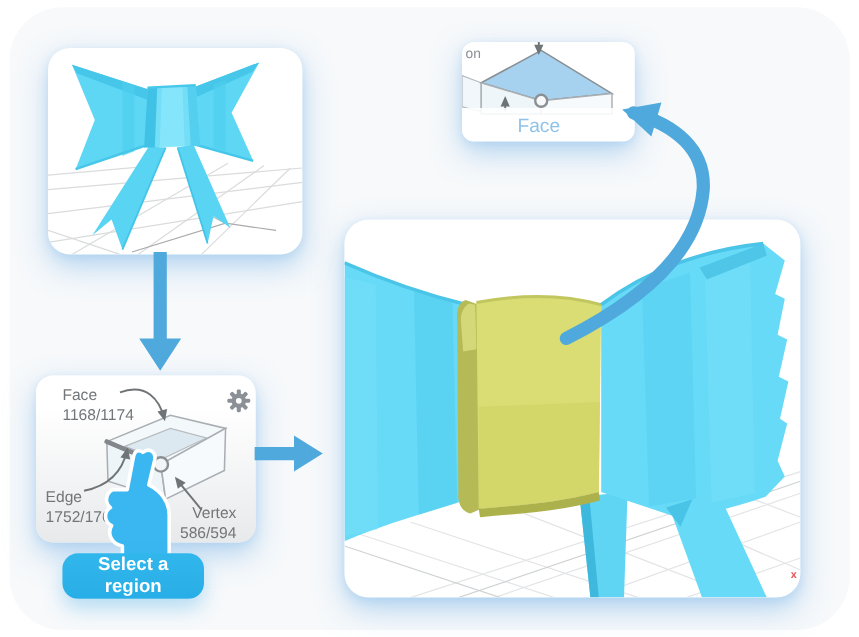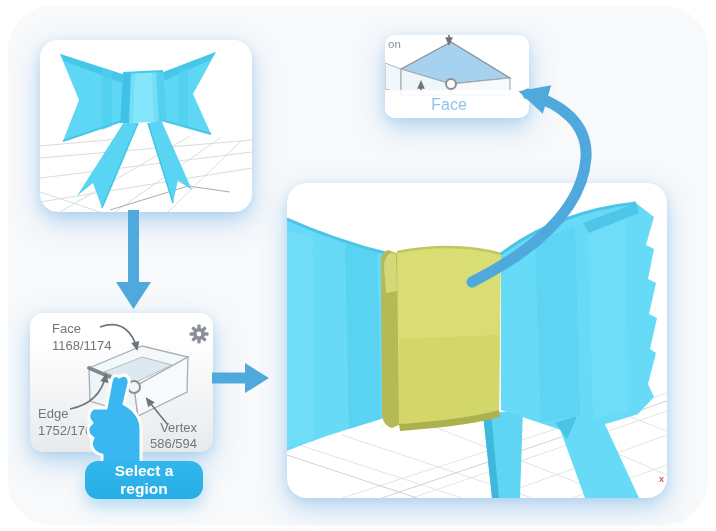--- a/index.html
+++ b/index.html
@@ -16,21 +16,21 @@
     position:absolute;background:#ffffff;
     box-shadow:0 10px 24px rgba(120,180,232,.50), 0 2px 8px rgba(150,200,240,.30);
   }
   #thumb-panel{left:40px;top:40px;width:212px;height:172px;border-radius:18px;overflow:hidden;}
   #tool-panel{left:30px;top:313px;width:183px;height:139px;border-radius:14px;
     background:linear-gradient(180deg,#ffffff 18%,#f2f3f4 65%,#e8e9ea 100%);}
   #result-panel{left:287px;top:183px;width:380px;height:315px;border-radius:20px;overflow:hidden;}
   #callout-panel{left:385px;top:35px;width:144px;height:83px;border-radius:10px;overflow:hidden;}
   .flow{position:absolute;}
   #action-button{
-    position:absolute;left:85px;top:461px;width:118px;height:38px;
+    position:absolute;left:52px;top:461px;width:118px;height:38px;
     background:linear-gradient(180deg,#31b7ec,#28aee6);
     border:none;border-radius:13px;color:#ffffff;
     font-size:15.5px;font-weight:bold;font-family:inherit;
     box-shadow:0 8px 16px rgba(60,170,230,.35);
     cursor:pointer;
   }
   svg{display:block;}
   text{font-family:"Liberation Sans", sans-serif;}
 </style>
 </head>

